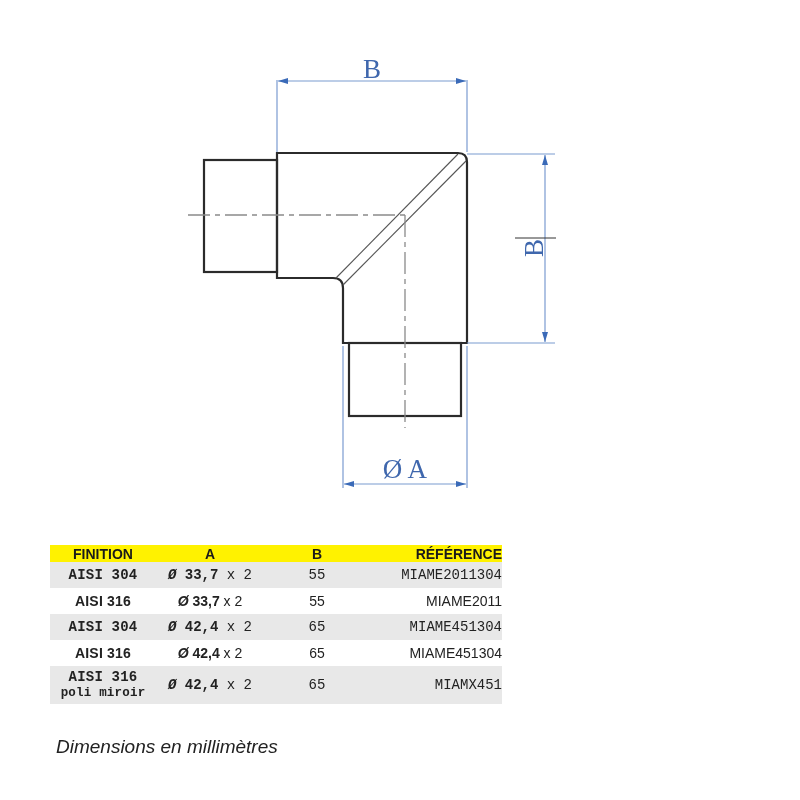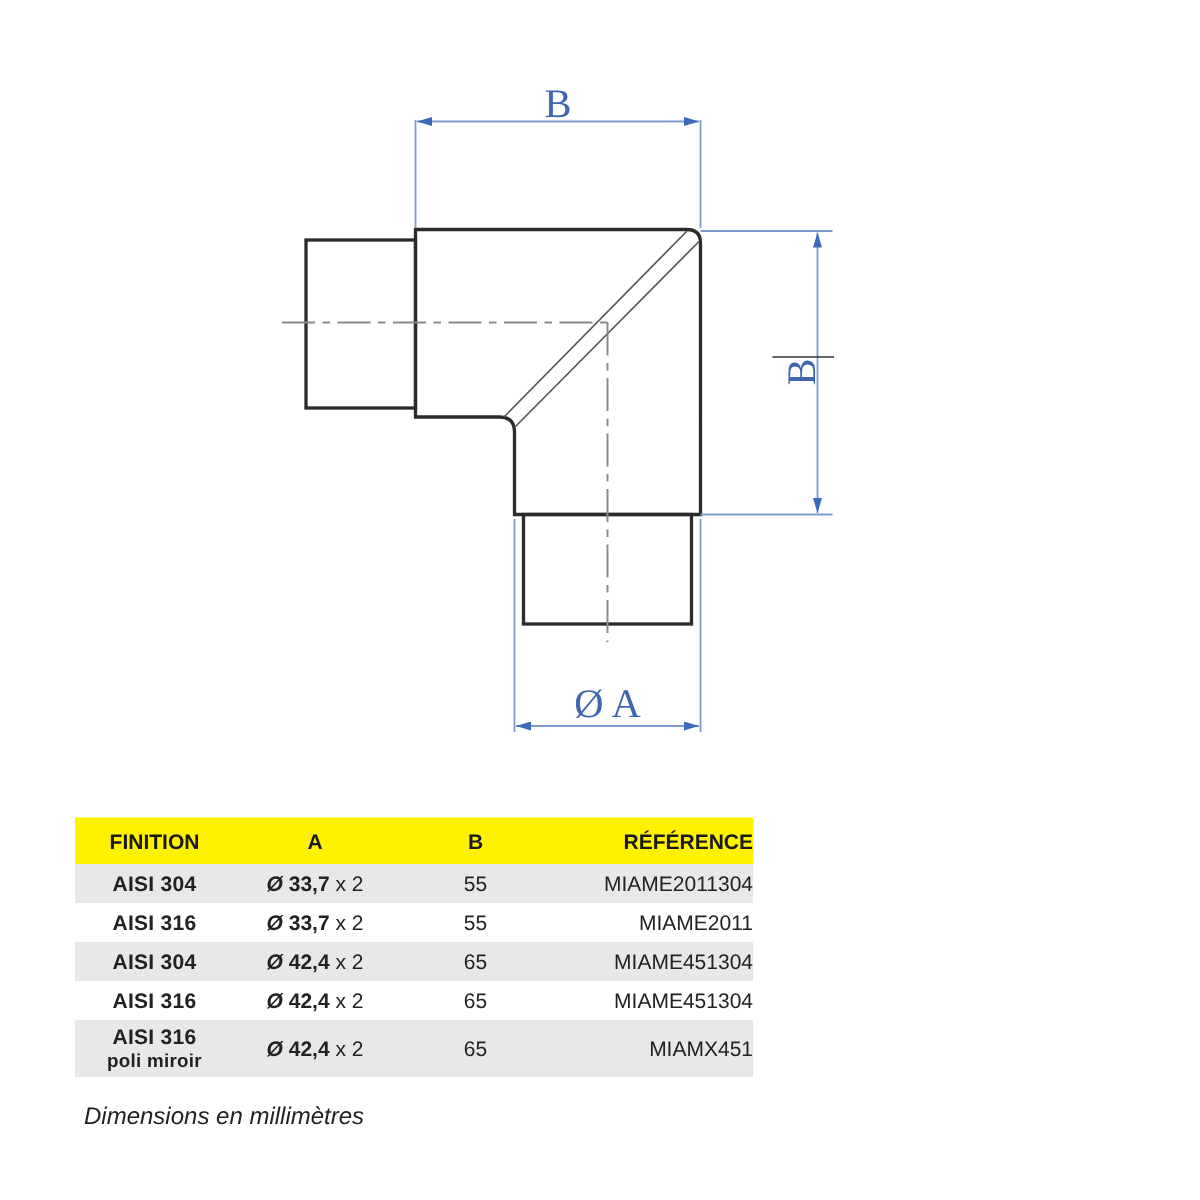--- a/index.html
+++ b/index.html
@@ -1,30 +1,30 @@
 <!DOCTYPE html>
 <html><head>
 <meta charset="utf-8">
 <style>
   html, body { margin:0; padding:0; background:#ffffff; }
   body { width:800px; height:800px; position:relative; overflow:hidden; font-family:"Liberation Sans", sans-serif; }
   #drawing { position:absolute; left:0; top:0; width:800px; height:520px; }
   .dim-text { font-family:"Liberation Serif", "DejaVu Serif", serif; fill:#3f67ad; font-size:27px; }
   #spec-table { position:absolute; left:50px; top:545px; width:452px; border-collapse:collapse; table-layout:fixed; }
-  #spec-table th { background:#fff200; color:#1a1a1a; font-weight:bold; font-size:14px; height:31px; padding:0; }
+  #spec-table th { background:#fff200; color:#1a1a1a; font-weight:bold; font-size:14px; height:17px; padding:0; }
   #spec-table td { color:#222; font-size:14px; height:26px; padding:0; text-align:center; }
-  #spec-table tr.shade td { background:#e8e8e8; }
+  #spec-table tr.shade td { background:#e8e8e8;font-family:Liberation Mono, monospace; }
   #spec-table td.fin { font-weight:bold; letter-spacing:0.2px; }
   #spec-table td.fin .sub { display:block; font-size:12.5px; line-height:15px; }
   #spec-table td.fin .main { display:block; line-height:17px; }
   #spec-table tr.tall td { height:38px; }
   #spec-table td.ref, #spec-table th.ref { text-align:right; padding-left:22px; }
   #spec-table td.a .dia { font-weight:bold; font-style:italic; }
   #spec-table td.a .val { font-weight:bold; }
-  #footnote { position:absolute; left:56px; top:736px; font-style:italic; font-size:16px; color:#222; }
+  #footnote { position:absolute; left:56px; top:736px; font-style:italic; font-size:19px; color:#222; }
 </style>
 </head>
 <body>
 
 <svg id="drawing" viewBox="0 0 800 520" xmlns="http://www.w3.org/2000/svg">
   <defs>
     <marker id="arrow" viewBox="0 0 10 6" refX="10" refY="3" markerWidth="10" markerHeight="6" orient="auto-start-reverse" markerUnits="userSpaceOnUse">
       <path d="M0,0 L10,3 L0,6 z" fill="#3a6ab8"></path>
     </marker>
   </defs>

